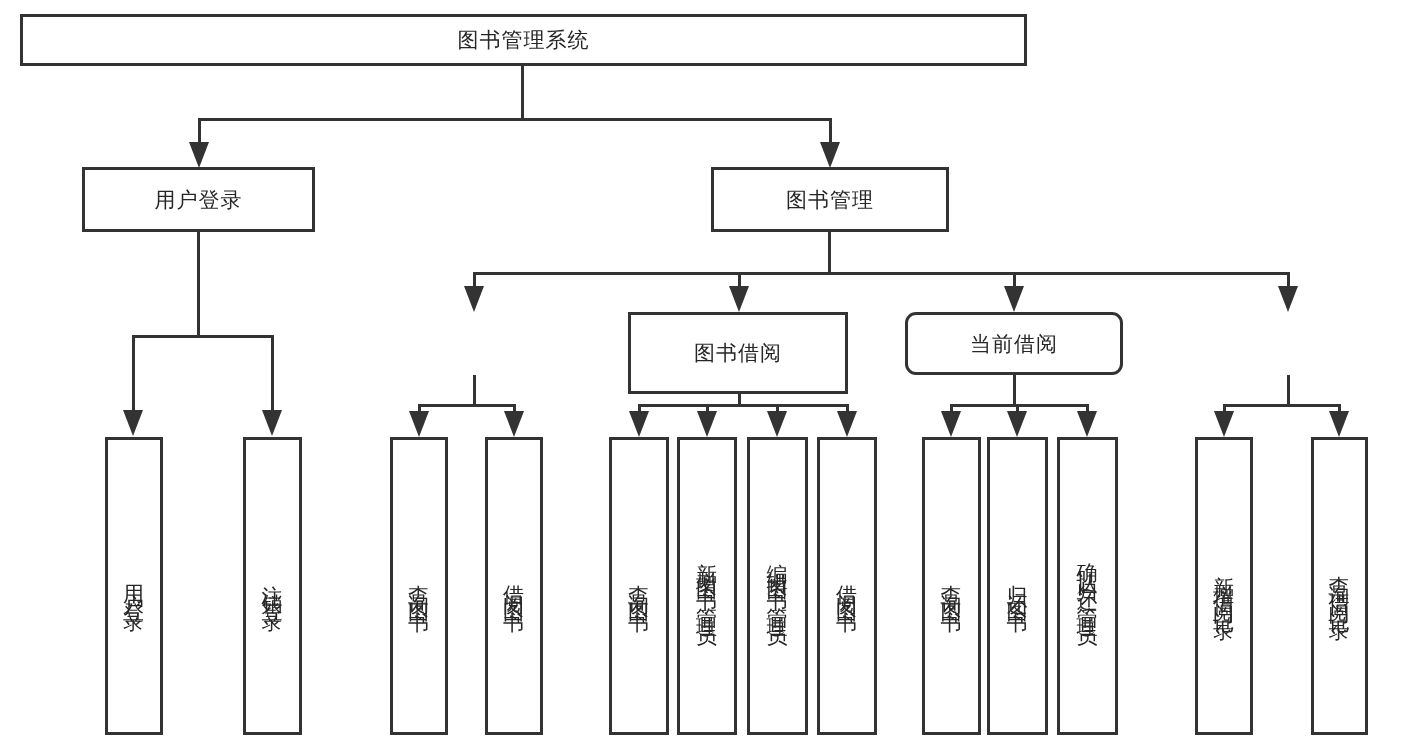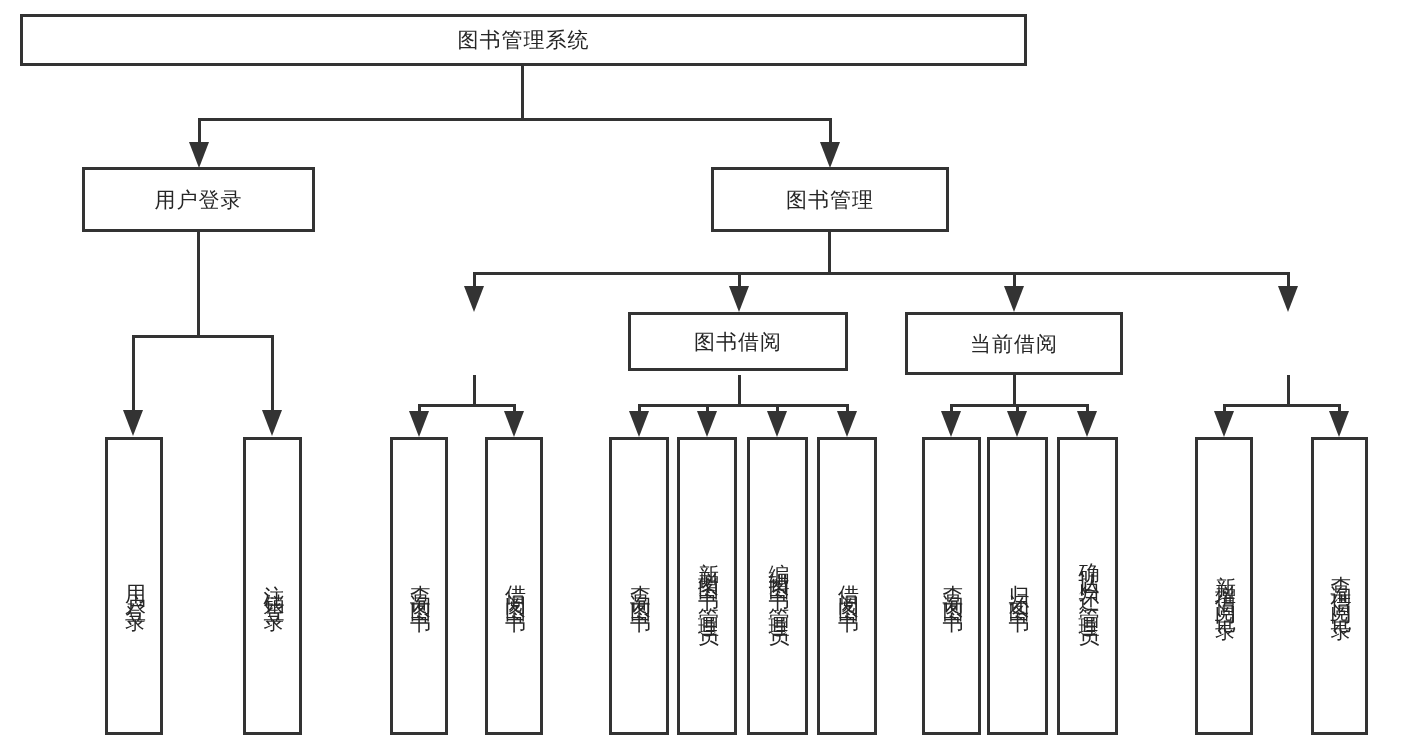--- a/index.html
+++ b/index.html
@@ -1,20 +1,20 @@
 <!DOCTYPE html>
 <html style="--background: #ffffff; --line: #333333; --box-border: #333333; --text: #262626; --watermark: #9c9c9c;"><head>
 <meta charset="utf-8">
 <title>Diagram</title>
 <style>
   html,body{margin:0;padding:0;background:#fff;}
   .canvas{
     position:relative;width:1405px;height:747px;overflow:hidden;
     background:var(--background,#ffffff);
-    font-family:Liberation Mono, monospace;
+    font-family:Liberation Sans, sans-serif;
     color:var(--text,#262626);
   }
   .box{
     position:absolute;box-sizing:border-box;background:#fff;
     border:3px solid var(--box-border,#333333);
     display:flex;align-items:center;justify-content:center;
     font-size:21px;letter-spacing:1px;white-space:nowrap;
     z-index:2;
   }
   .box--v{
@@ -62,22 +62,22 @@
   <div class="hl" style="left:473px;top:272px;width:817px;"></div>
   <div class="vl" style="left:473px;top:275px;height:12px;"></div>
   <div class="ah" style="left:464px;top:286px;"></div>
   <div class="vl" style="left:738px;top:275px;height:12px;"></div>
   <div class="ah" style="left:729px;top:286px;"></div>
   <div class="vl" style="left:1013px;top:275px;height:12px;"></div>
   <div class="ah" style="left:1004px;top:286px;"></div>
   <div class="vl" style="left:1287px;top:275px;height:12px;"></div>
   <div class="ah" style="left:1278px;top:286px;"></div>
 
-  <div class="box" style="left:628px;top:312px;width:220px;height:59px;">图书借阅</div>
-  <div class="box" style="left:905px;top:312px;width:218px;height:63px;">当前借阅</div>
+  <div class="box" style="left:628px;top:312px;width:220px;height:82px;">图书借阅</div>
+  <div class="box" style="left:905px;top:312px;width:218px;height:63px;border-radius:11px;">当前借阅</div>
 
   <div class="vl" style="left:473px;top:375px;height:32px;"></div>
   <div class="hl" style="left:418px;top:404px;width:98px;"></div>
   <div class="vl" style="left:418px;top:407px;height:5px;"></div>
   <div class="ah" style="left:409px;top:411px;"></div>
   <div class="vl" style="left:513px;top:407px;height:5px;"></div>
   <div class="ah" style="left:504px;top:411px;"></div>
 
   <div class="vl" style="left:738px;top:375px;height:32px;"></div>
   <div class="hl" style="left:638px;top:404px;width:211px;"></div>

